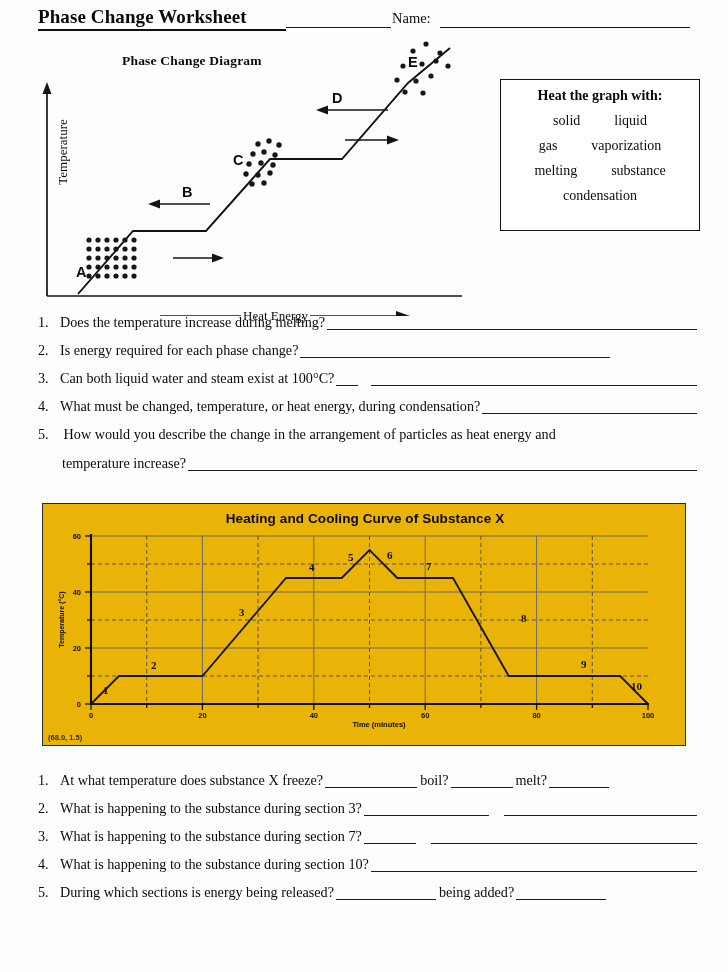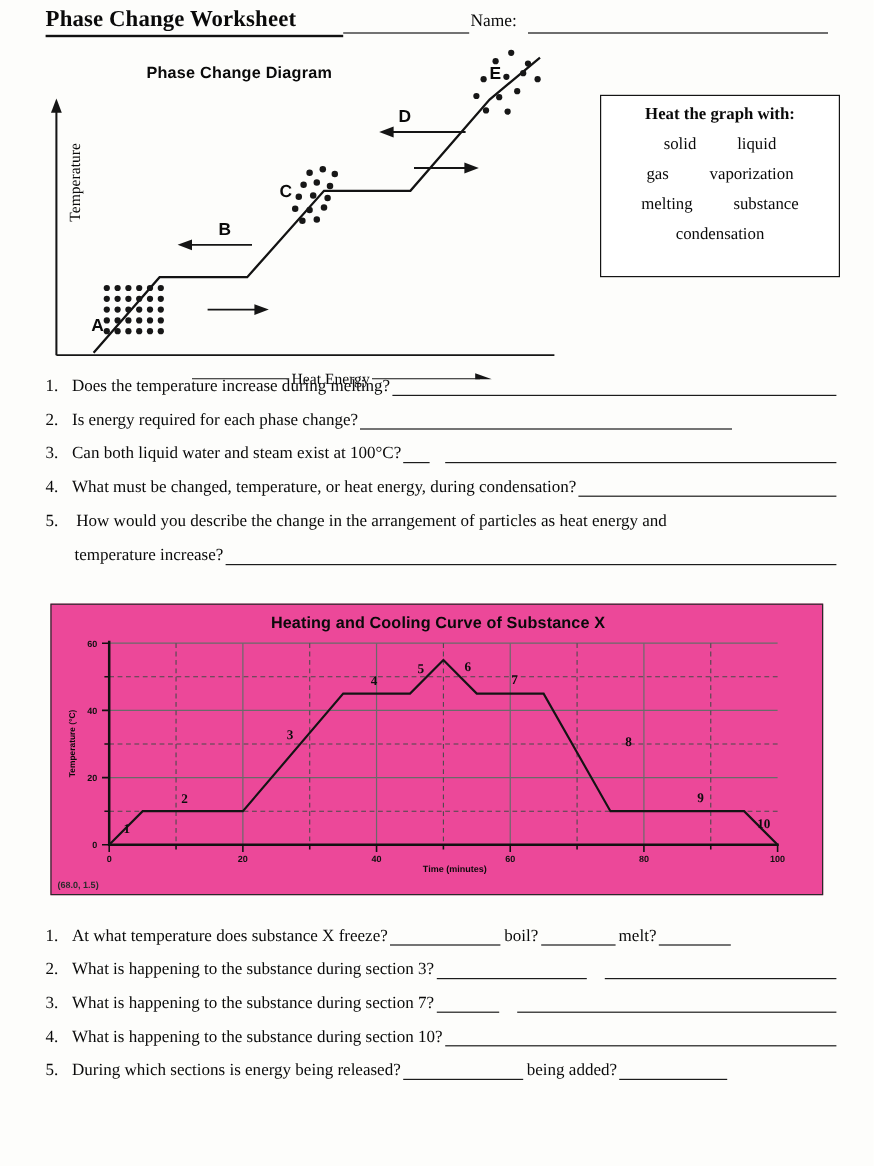--- a/index.html
+++ b/index.html
@@ -67,21 +67,21 @@
     position: absolute;
     left: 30px; top: 26px;
     width: 462px; height: 290px;
   }
   .pcd svg { display: block; }
   .pcd-title {
     position: absolute;
     left: 72px; top: 27px;
     font-size: 13.5px;
     font-weight: bold;
-    font-family: Liberation Sans, sans-serif;
+    font-family: Liberation Serif, serif;
     letter-spacing: .2px;
     white-space: nowrap;
     padding-left: 20px;
   }
   .axis-y-label {
     position: absolute;
     left: -27px; top: 118px;
     width: 120px;
     transform: rotate(-90deg);
     transform-origin: center center;
@@ -177,21 +177,21 @@
     padding-left: 22px;
     white-space: nowrap;
   }
 
   
   .chartbox {
     position: absolute;
     left: 42px; top: 503px;
     width: 644px; height: 243px;
     border: 1.3px solid #2a2a2a;
-    background: #ec4899;
+    background: #eab308;
     box-sizing: border-box;
   }
   .chart-title {
     position: absolute;
     left: 0; top: 7px;
     width: 644px;
     text-align: center;
     font-size: 13.5px;
     font-weight: bold;
     font-family: "Liberation Sans", sans-serif;

